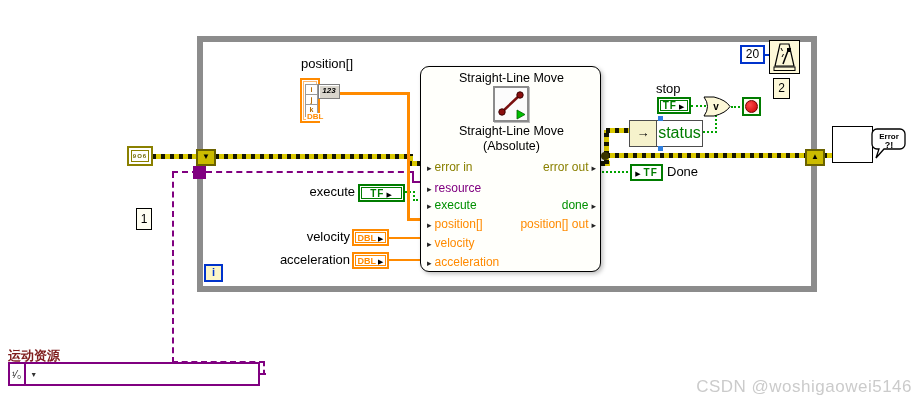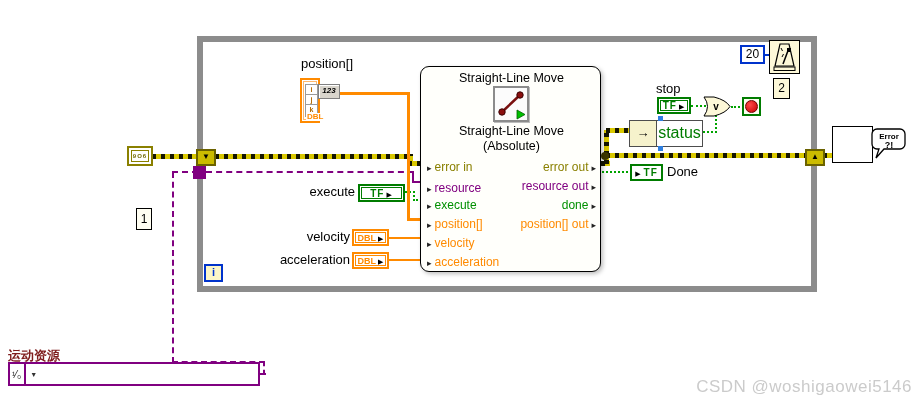--- a/index.html
+++ b/index.html
@@ -168,21 +168,20 @@
     </div>
     <div class="abs svtitle" style="left:0;top:57px;width:181px;">Straight-Line Move</div>
     <div class="abs svtitle" style="left:0;top:72px;width:181px;">(Absolute)</div>
     <div class="abs trow tin c-err" style="left:6px;top:92px;">error in</div>
     <div class="abs trow tin c-res" style="left:6px;top:113px;">resource</div>
     <div class="abs trow tin c-bool" style="left:6px;top:130px;">execute</div>
     <div class="abs trow tin c-num" style="left:6px;top:149px;">position[]</div>
     <div class="abs trow tin c-num" style="left:6px;top:168px;">velocity</div>
     <div class="abs trow tin c-num" style="left:6px;top:187px;">acceleration</div>
     <div class="abs trow tout c-err" style="left:5px;top:92px;width:170px;text-align:right;">error out</div>
-    <div class="abs trow tout c-res" style="left:5px;top:111px;width:170px;text-align:right;">resource out</div>
     <div class="abs trow tout c-bool" style="left:5px;top:130px;width:170px;text-align:right;">done</div>
     <div class="abs trow tout c-num" style="left:5px;top:149px;width:170px;text-align:right;">position[] out</div>
   </div>
 
   <div class="abs ub" style="left:629px;top:120px;height:27px;">
     <div class="ubcell1">→</div>
     <div class="ubcell2">status</div>
   </div>
   <div class="abs handle" style="left:658px;top:116px;width:5px;height:5px;"></div>
   <div class="abs handle" style="left:658px;top:146px;width:5px;height:5px;"></div>

